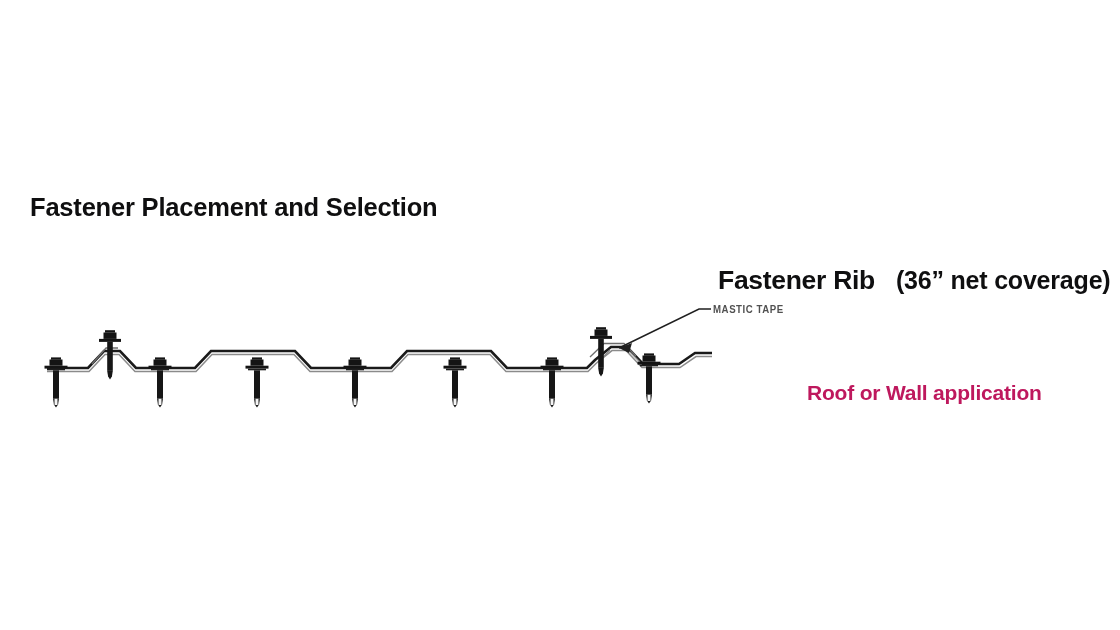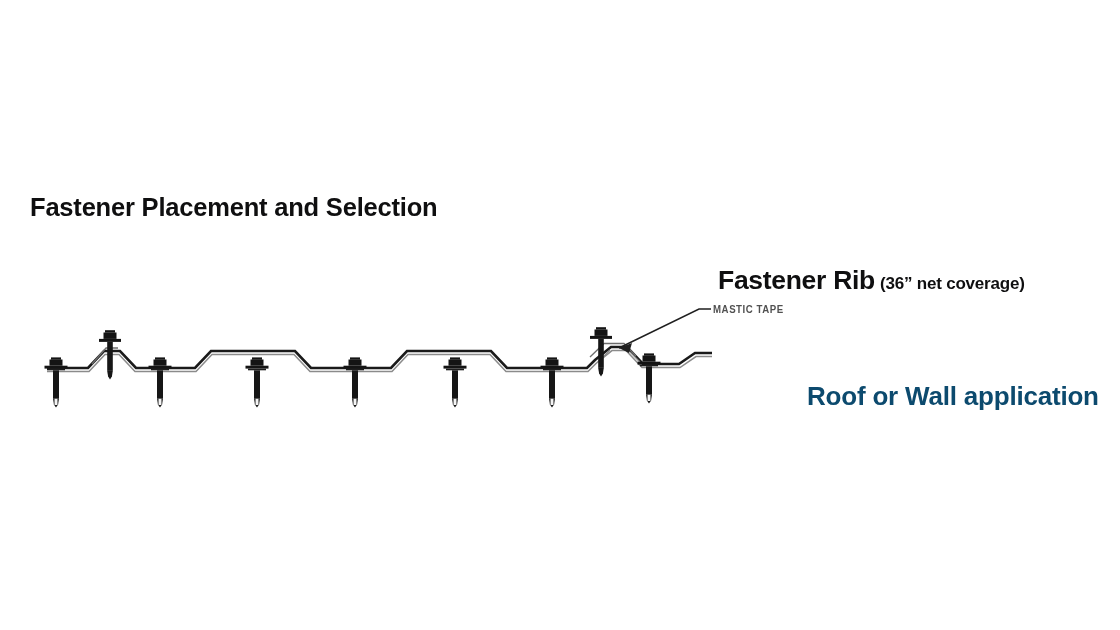--- a/index.html
+++ b/index.html
@@ -44,34 +44,34 @@
     top: 265px;
     white-space: nowrap;
     color: #0f0f10;
   }
   #product-heading .pname {
     font-size: 26.5px;
     font-weight: bold;
     letter-spacing: -0.3px;
   }
   #product-heading .pcoverage {
-    font-size: 17px;
+    font-size: 25px;
     font-weight: bold;
     letter-spacing: -0.2px;
-    margin-left: 5px;
+    margin-left: 21px;
   }
 
   #application-note {
     position: absolute;
     left: 807px;
     top: 381px;
-    font-size: 26px;
+    font-size: 21px;
     font-weight: bold;
     letter-spacing: -0.2px;
-    color: #0c4a6e;
+    color: #be185d;
     white-space: nowrap;
   }
 
   #mastic-tape-label {
     position: absolute;
     left: 713px;
     top: 303px;
     font-size: 10.5px;
     font-weight: bold;
     letter-spacing: 0.6px;

